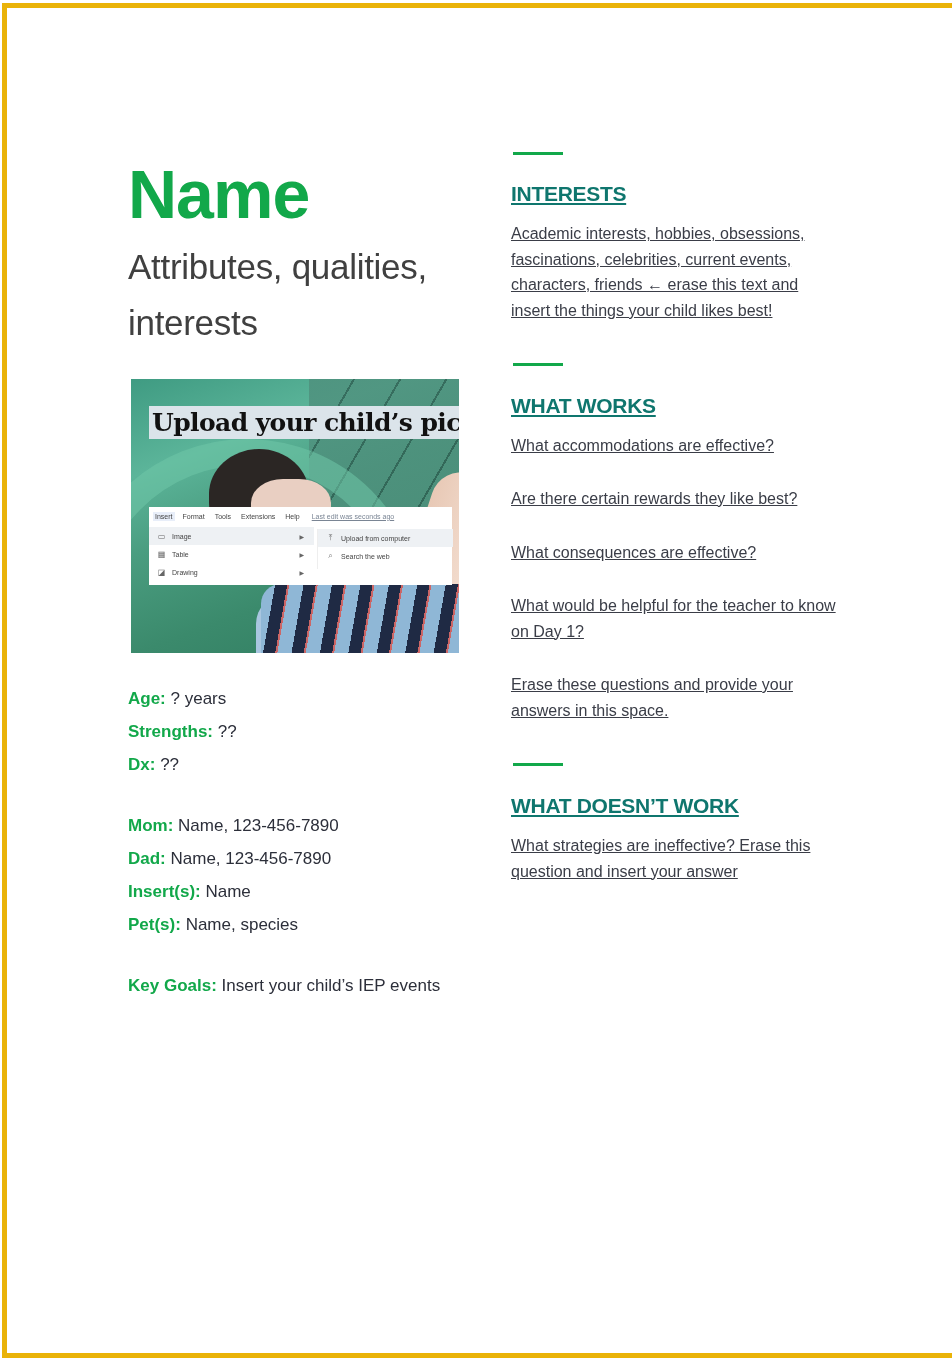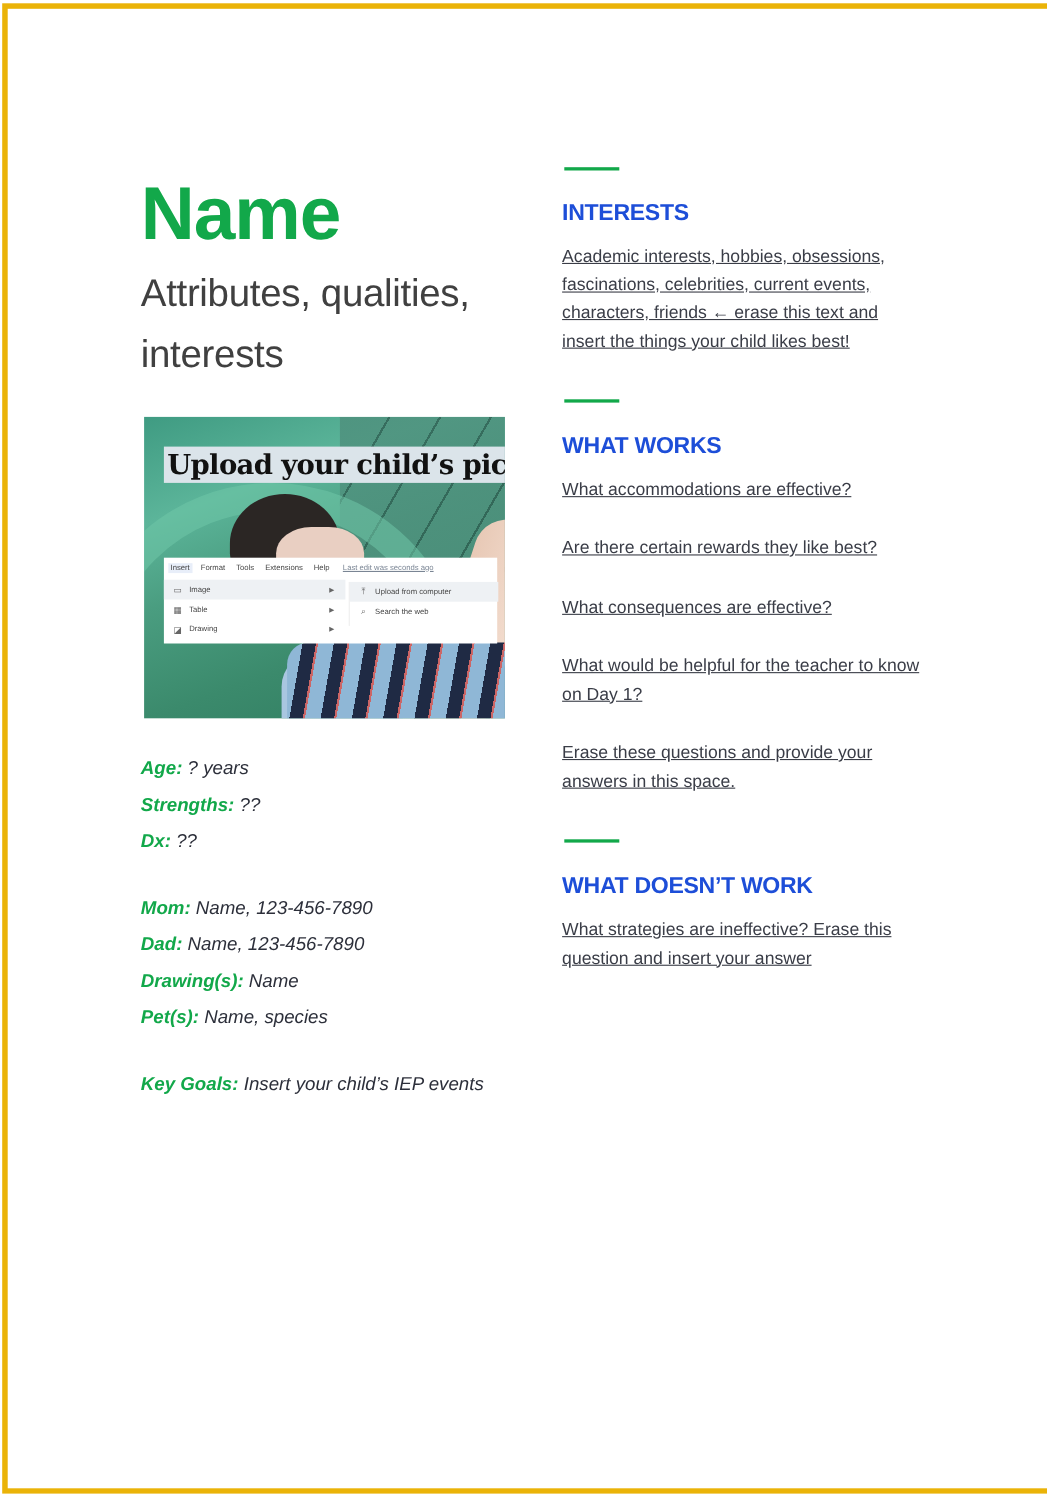--- a/index.html
+++ b/index.html
@@ -67,27 +67,27 @@
     .menu-bar .menu-item { padding: 1px 2px; }
     .menu-bar .menu-item.active { background: #e8eef9; }
     .menu-bar .last-edit { color: #7a8594; text-decoration: underline; margin-left: 4px; }
     .submenu-left { position: absolute; left: 0; top: 20px; width: 165px; height: 58px; }
     .submenu-right { position: absolute; left: 168px; top: 22px; width: 135px; height: 40px; border-left: 1px solid #eee; }
     .submenu-row { height: 18px; display: flex; align-items: center; padding-left: 8px; gap: 6px; position: relative; }
     .submenu-row.hover { background: #eef1f4; }
     .submenu-row .arrow { position: absolute; right: 10px; font-size: 6px; color: #666; }
     .submenu-row .mini-icon { font-size: 8px; color: #666; width: 9px; text-align: center; }
 
-    .field-line { position: absolute; left: 0; font-size: 17px; line-height: 22px; color: #2c2f3a; white-space: nowrap; font-style: italic; }
+    .field-line { position: absolute; left: 0; font-size: 17px; line-height: 22px; color: #2c2f3a; white-space: nowrap; }
     .field-label { color: #12a84a; font-weight: 700; }
 
     .divider { position: absolute; left: 2px; width: 50px; height: 3px; background: #12a84a; }
     .section-heading {
       position: absolute; left: 0; margin: 0; font-size: 21px; line-height: 26px; font-weight: 700;
-      color: #1d4ed8; letter-spacing: -0.3px; white-space: nowrap;
+      color: #0f766e; letter-spacing: -0.3px; white-space: nowrap; text-decoration: underline;
     }
     .para { position: absolute; left: 0; width: 330px; margin: 0; font-size: 16px; line-height: 25.5px; color: #3a3d47; text-decoration: underline; }
   </style>
 </head>
 <body>
 
 <div class="page-frame">
 
   <div class="left-col">
     <h1 class="doc-title">Name</h1>
@@ -153,21 +153,21 @@
       <span class="field-label">Dx:</span><span> ??</span>
     </div>
 
     <div class="field-line" style="top:807px">
       <span class="field-label">Mom:</span><span> Name, 123-456-7890</span>
     </div>
     <div class="field-line" style="top:840px">
       <span class="field-label">Dad:</span><span> Name, 123-456-7890</span>
     </div>
     <div class="field-line" style="top:873px">
-      <span class="field-label">Drawing(s):</span><span> Name</span>
+      <span class="field-label">Insert(s):</span><span> Name</span>
     </div>
     <div class="field-line" style="top:906px">
       <span class="field-label">Pet(s):</span><span> Name, species</span>
     </div>
 
     <div class="field-line" style="top:967px">
       <span class="field-label">Key Goals:</span><span> Insert your child’s IEP events</span>
     </div>
   </div>
 

